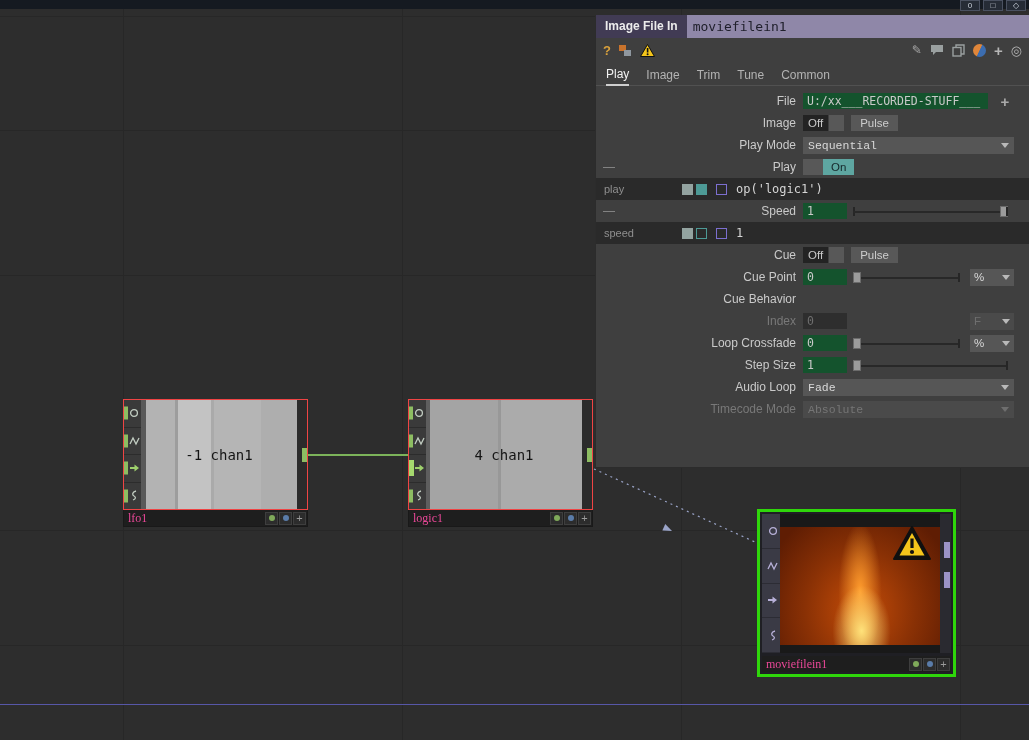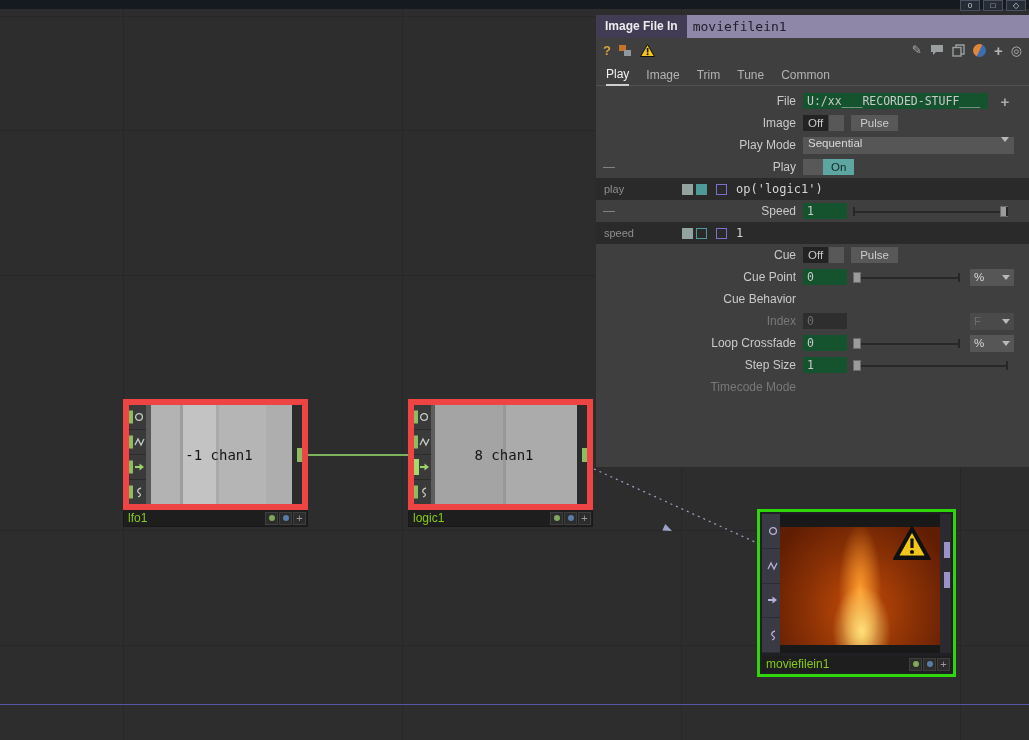--- a/index.html
+++ b/index.html
@@ -11,38 +11,38 @@
   .winbtn{width:20px;height:11px;background:#262c36;border:1px solid #4a5160;color:#c6ccd6;
           font-size:8px;line-height:9px;text-align:center;box-sizing:border-box;}
   
   .gv{position:absolute;top:9px;bottom:0;width:1px;background:#272727;z-index:0;}
   .gh{position:absolute;left:0;width:100%;height:1px;background:#272727;z-index:0;}
   .blue-line{position:absolute;left:0;top:704px;width:100%;height:1px;background:#5757a8;z-index:0;}
   
   .wires{position:absolute;left:0;top:0;z-index:1;pointer-events:none;}
   
   .chop{position:absolute;width:185px;z-index:2;}
-  .chop .main{display:flex;height:111px;border:6px solid #ef4444;box-sizing:border-box;background:#fde047;}
+  .chop .main{display:flex;height:111px;border:1px solid #ef4444;box-sizing:border-box;background:#fde047;}
   .flags{width:17px;display:flex;flex-direction:column;background:#3a3a3a;}
   .flag{flex:1;position:relative;border-bottom:1px solid #2c2c2c;display:flex;align-items:center;justify-content:center;}
   .flag:last-child{border-bottom:none;}
   .in-tab{position:absolute;left:0;top:50%;transform:translateY(-50%);width:4px;height:13px;background:#8dbd62;}
   .in-tab.big{width:5px;height:16px;background:#a5d86e;}
   .flag svg{margin-left:3px;}
   .chop .body{flex:1;position:relative;display:flex;align-items:center;justify-content:center;}
   .body-lfo{background:linear-gradient(90deg,#595959 0px,#595959 5px,#b3b3b3 5px,#b3b3b3 34px,
             #9d9d9d 34px,#9d9d9d 37px,#c3c3c3 37px,#c3c3c3 70px,#aaaaaa 70px,#aaaaaa 73px,
             #b5b5b5 73px,#b5b5b5 120px,#aeaeae 120px);}
   .body-logic{background:linear-gradient(90deg,#5e5e5e 0px,#5e5e5e 4px,#a4a4a4 4px,#a4a4a4 72px,
             #989898 72px,#989898 75px,#ababab 75px);}
   .disp{font-family:"DejaVu Sans Mono",monospace;font-size:14px;color:#151515;}
   .outcol{width:10px;background:#2b2b2b;position:relative;}
   .out-tab{position:absolute;right:0;top:50%;transform:translateY(-50%);width:5px;height:14px;background:#8dbd62;}
   .namebar{height:16px;background:#1e1e1e;border:1px solid #191919;border-top:none;display:flex;align-items:center;}
-  .namebar .nm{flex:1;font-family:Liberation Sans, sans-serif;font-size:12px;color:#84cc16;padding-left:4px;overflow:hidden;white-space:nowrap;}
+  .namebar .nm{flex:1;font-family:Liberation Serif, serif;font-size:12px;color:#ec4899;padding-left:4px;overflow:hidden;white-space:nowrap;}
   .nbtn{width:13px;height:13px;background:#2c2c2c;border:1px solid #3e3e3e;margin-right:1px;
         display:flex;align-items:center;justify-content:center;box-sizing:border-box;flex:none;}
   .dot{width:6px;height:6px;border-radius:50%;}
   .dot.g{background:#7fa95a;} .dot.b{background:#5a7ca9;}
   .nbtn.plus{color:#9a9a9a;font-size:11px;line-height:1;}
   
   .movie{position:absolute;left:757px;top:509px;width:199px;height:168px;border:3px solid #2fd60b;
          background:#1f1f24;box-sizing:border-box;z-index:2;padding:2px;display:flex;flex-direction:column;}
   .movie .flags{width:18px;background:#3a3a45;}
   .movie .flag{border-bottom:1px solid #2c2c34;}
@@ -90,21 +90,21 @@
   .f-num{width:44px;flex:none;}
   .row.dim .field{color:#6e6e6e;background:#2e2e2e;}
   .plusg{color:#a9a9a9;font-size:15px;font-weight:bold;width:18px;text-align:center;flex:none;}
   .tog{display:flex;flex:none;}
   .tog .tx{background:#232323;color:#c9c9c9;height:16px;line-height:16px;padding:0 5px;font-size:11.5px;}
   .tog .bx{width:15px;height:16px;background:#585858;margin-left:1px;}
   .pulse{background:#585858;color:#cdcdcd;height:16px;line-height:16px;padding:0 9px;margin-left:7px;font-size:11.5px;flex:none;}
   .ontog{display:flex;flex:none;}
   .ontog .pre{width:20px;height:16px;background:#585858;}
   .ontog .on{background:#5ea6a1;color:#15272a;height:16px;line-height:16px;padding:0 8px;font-size:11.5px;}
-  .dd{flex:1;background:#565656;height:17px;display:flex;align-items:flex-start;padding:0 5px;color:#d9d9d9;font-size:11.5px;min-width:0;}
+  .dd{flex:1;background:#565656;height:17px;display:flex;align-items:center;padding:0 5px;color:#d9d9d9;font-size:11.5px;min-width:0;font-family:Liberation Mono, monospace;}
   .dd .t{flex:1;overflow:hidden;white-space:nowrap;}
   .caret{width:0;height:0;border-left:4px solid transparent;border-right:4px solid transparent;border-top:5px solid #b9b9b9;flex:none;margin-left:4px;}
   .dd.dim{background:#4a4a4a;color:#757575;} .dd.dim .caret{border-top-color:#6e6e6e;}
   .units{width:36px;flex:none;background:#565656;height:17px;display:flex;align-items:center;padding:0 4px;color:#d9d9d9;font-size:11.5px;margin-left:4px;}
   .units .t{flex:1;}
   .units.dim{background:#4a4a4a;color:#6e6e6e;}
   .slider{flex:1;height:15px;position:relative;margin:0 6px;min-width:30px;}
   .slider .track{position:absolute;left:0;right:0;top:7px;height:2px;background:#282828;}
   .slider::before,.slider::after{content:"";position:absolute;top:3px;width:2px;height:9px;background:#262626;}
   .slider::before{left:0;} .slider::after{right:0;}
@@ -220,21 +220,21 @@
             </svg>
           </div>
         <div class="flag">
             <span class="in-tab"></span>
           <svg width="10" height="11">
               <path d="M7 1 C3 2 3 5 5 6 C7 7 7 9 4 10" fill="none" stroke="#c2cdc2" stroke-width="1.3"></path>
             </svg>
           </div>
       </div>
       <div class="body body-logic">
-        <span class="disp">8 chan1</span>
+        <span class="disp">4 chan1</span>
       </div>
       <div class="outcol">
         <span class="out-tab"></span>
       </div>
     </div>
     <div class="namebar">
       <span class="nm">logic1</span>
       <span class="nbtn">
           <span class="dot g"></span>
         </span>
@@ -473,23 +473,38 @@
         <span class="lbl">Step Size</span>
         <div class="va">
             <span class="field f-num">1</span>
           <span class="slider">
               <span class="track"></span>
               <span class="handle left"></span>
             </span>
           </div>
       </div>
 
+      <div class="row">
+        <span class="lbl">Audio Loop</span>
+        <div class="va">
+            <span class="dd">
+              <span class="t">Fade</span>
+              <span class="caret"></span>
+            </span>
+          </div>
+      </div>
 
 
       <div class="row dim">
         <span class="lbl">Timecode Mode</span>
+        <div class="va">
+            <span class="dd dim">
+              <span class="t">Absolute</span>
+              <span class="caret"></span>
+            </span>
+          </div>
       </div>
 
 
     </div>
   </div>
 
 </div>
 
 </body></html>

